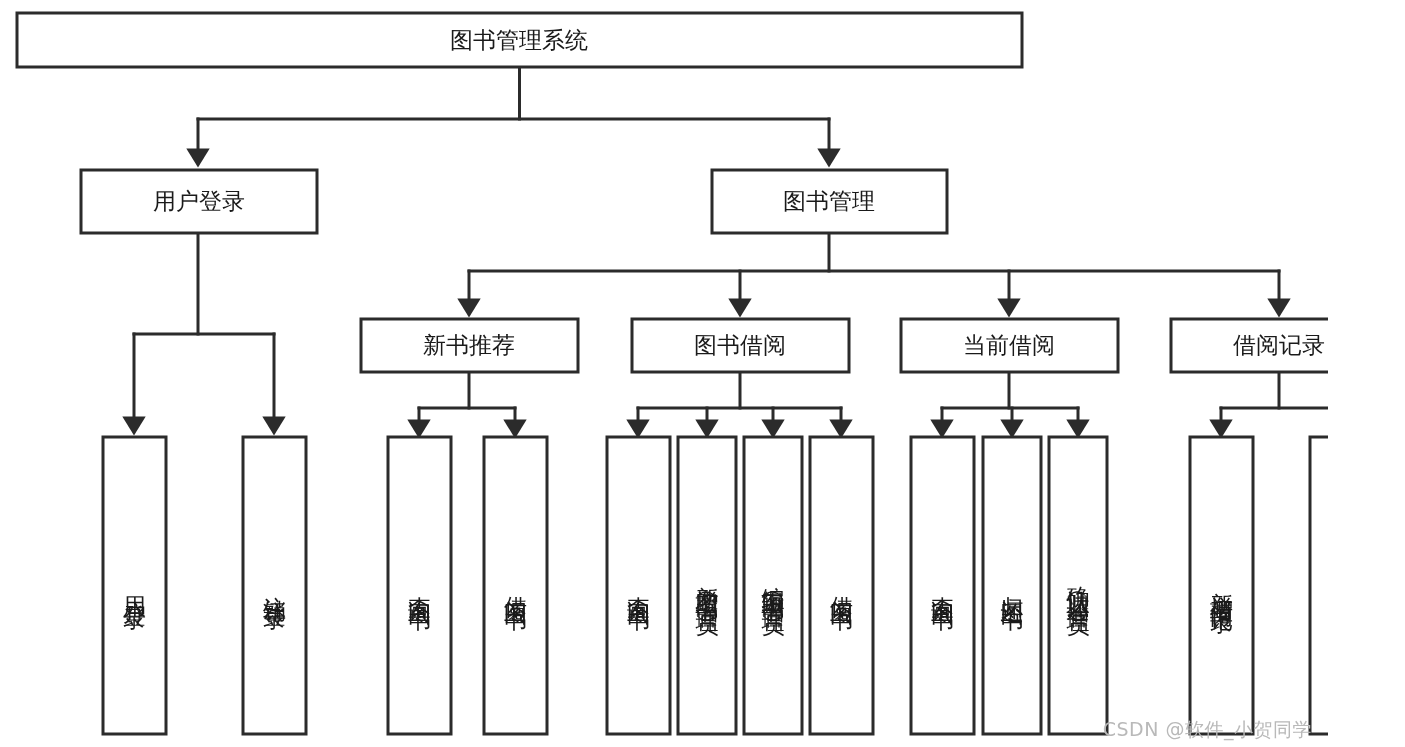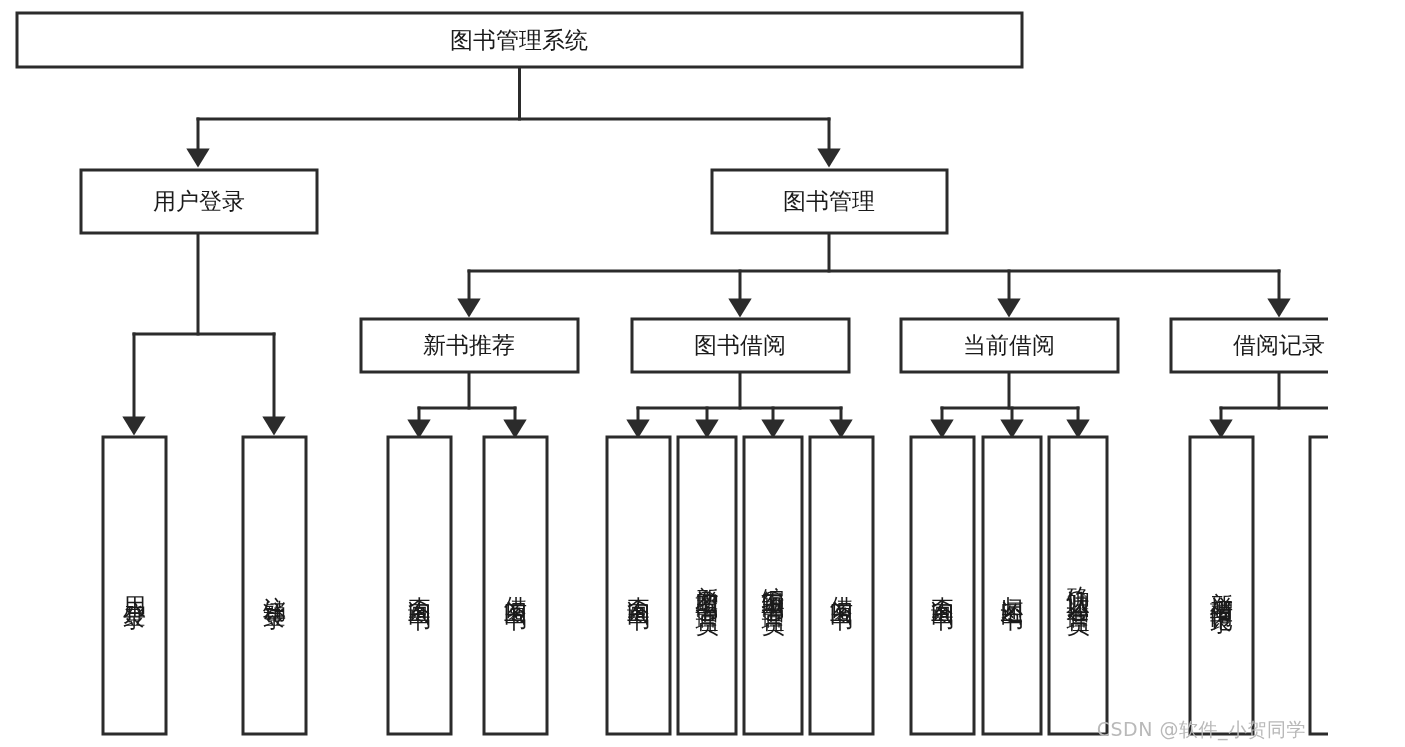--- a/index.html
+++ b/index.html
@@ -51,21 +51,21 @@
     letter-spacing: 4px;
     color: #1a1a1a;
     white-space: nowrap;
     display: flex;
     align-items: center;
     justify-content: center;
     pointer-events: none;
   }
   #watermark {
     position: absolute;
-    right: 22px;
+    right: 16px;
     bottom: 4px;
     font-family: "DejaVu Sans", "Liberation Sans", sans-serif;
     font-size: 19px;
     color: #b9b9b9;
     letter-spacing: 0.5px;
     white-space: nowrap;
   }
 </style>
 </head>
 <body>

